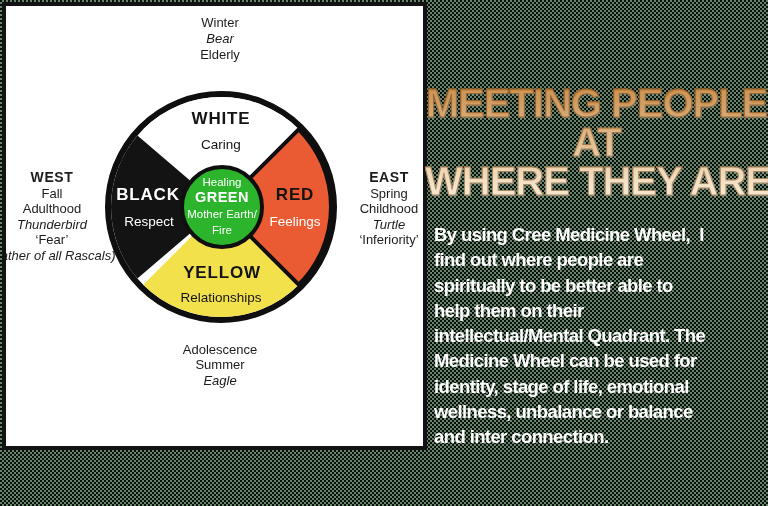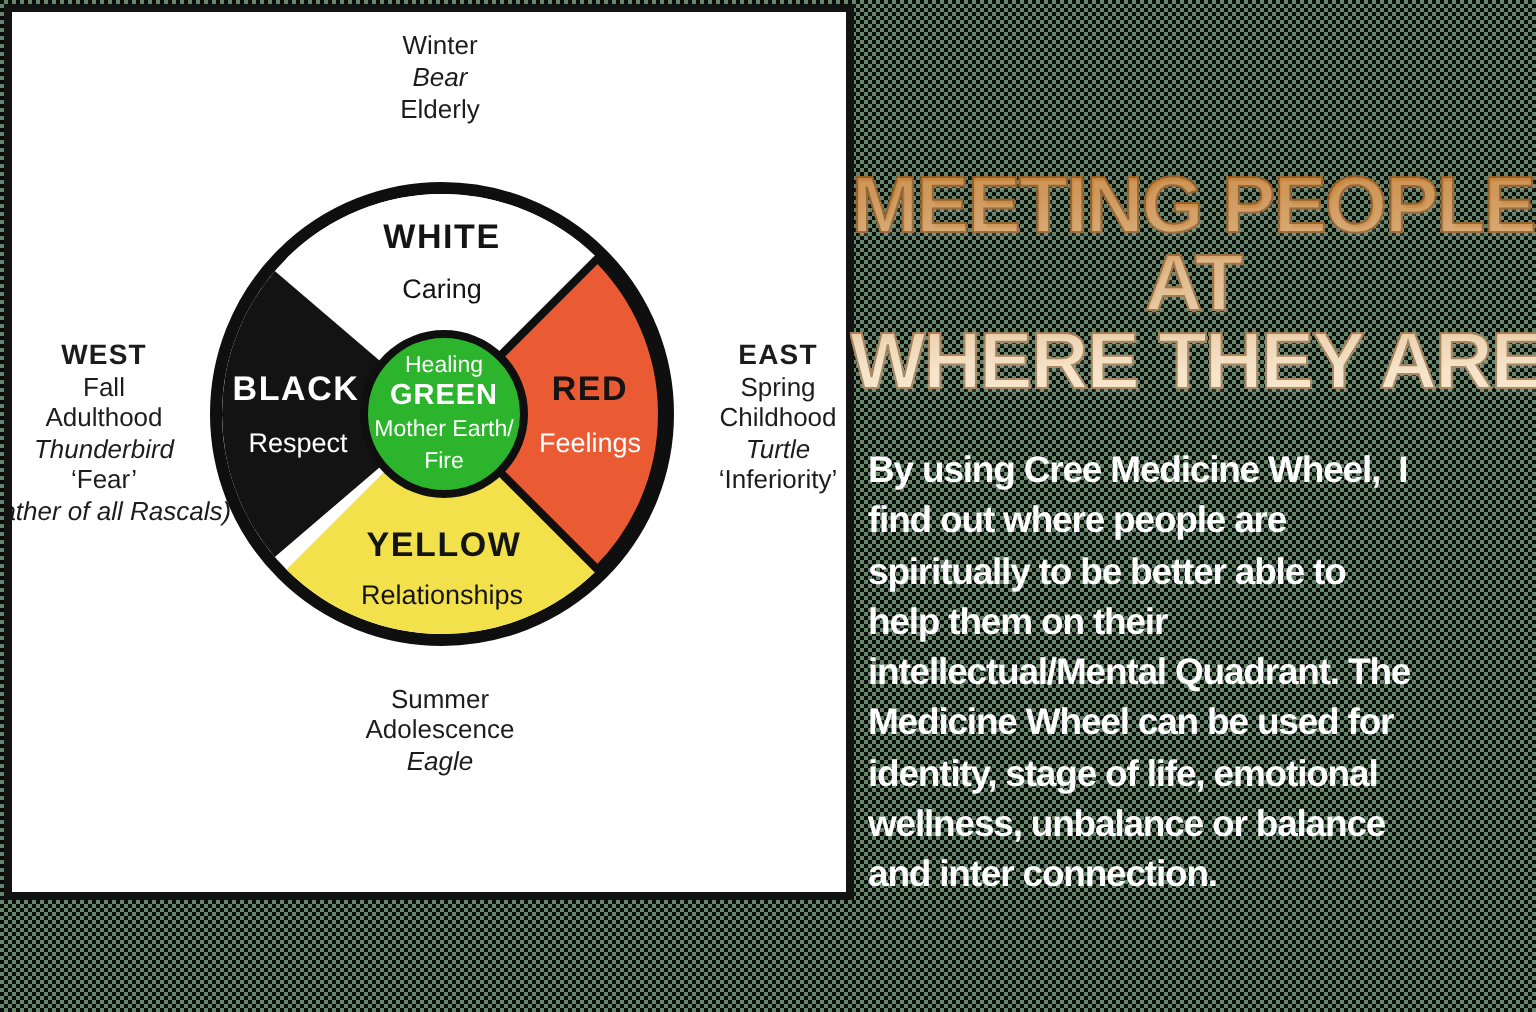--- a/index.html
+++ b/index.html
@@ -74,22 +74,22 @@
 
     <div class="tblock block-east">
       <div class="hline">EAST</div>
       <div class="line">Spring</div>
       <div class="line">Childhood</div>
       <div class="line it">Turtle</div>
       <div class="line">‘Inferiority’</div>
     </div>
 
     <div class="tblock block-south">
+      <div class="line">Adolescence</div>
       <div class="line">Summer</div>
-      <div class="line">Adolescence</div>
       <div class="line it">Eagle</div>
     </div>
 
     <svg class="wheel-svg" width="240" height="240" viewBox="0 0 240 240">
 
       <circle cx="120" cy="120" r="113" fill="#ffffff" stroke="#0f0f0f" stroke-width="6"></circle>
 
       <path d="M120,120 L42.22,42.22 A110,110 0 0 1 197.78,42.22 Z" fill="#ffffff"></path>
 
       <path d="M120,120 L197.78,197.78 A110,110 0 0 1 42.22,197.78 Z" fill="#F3E14C"></path>

